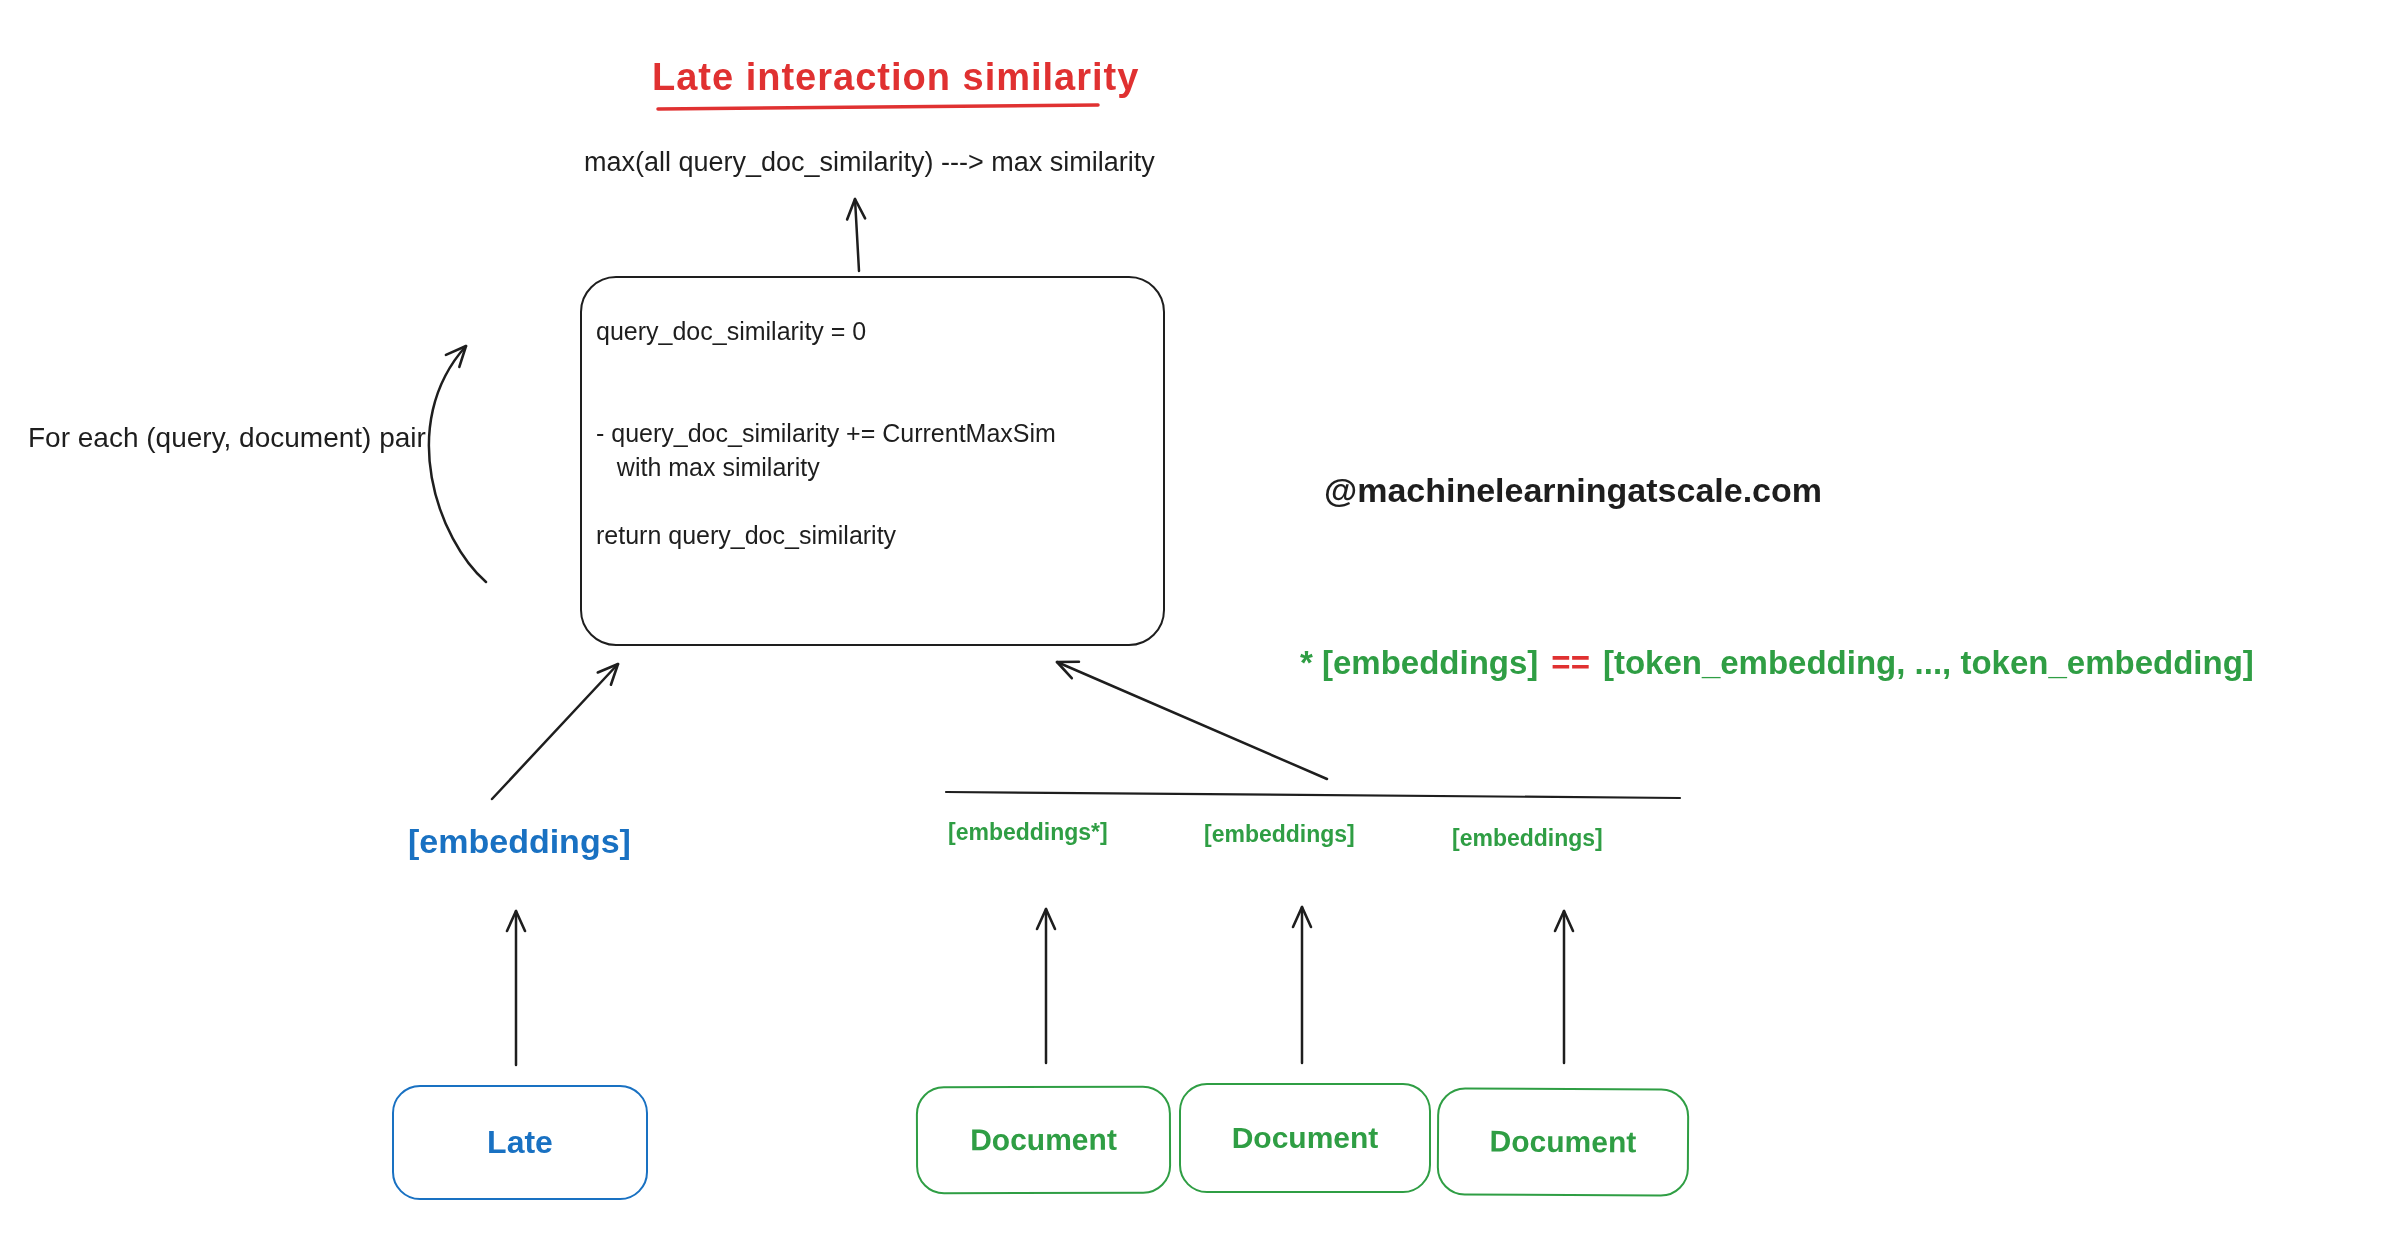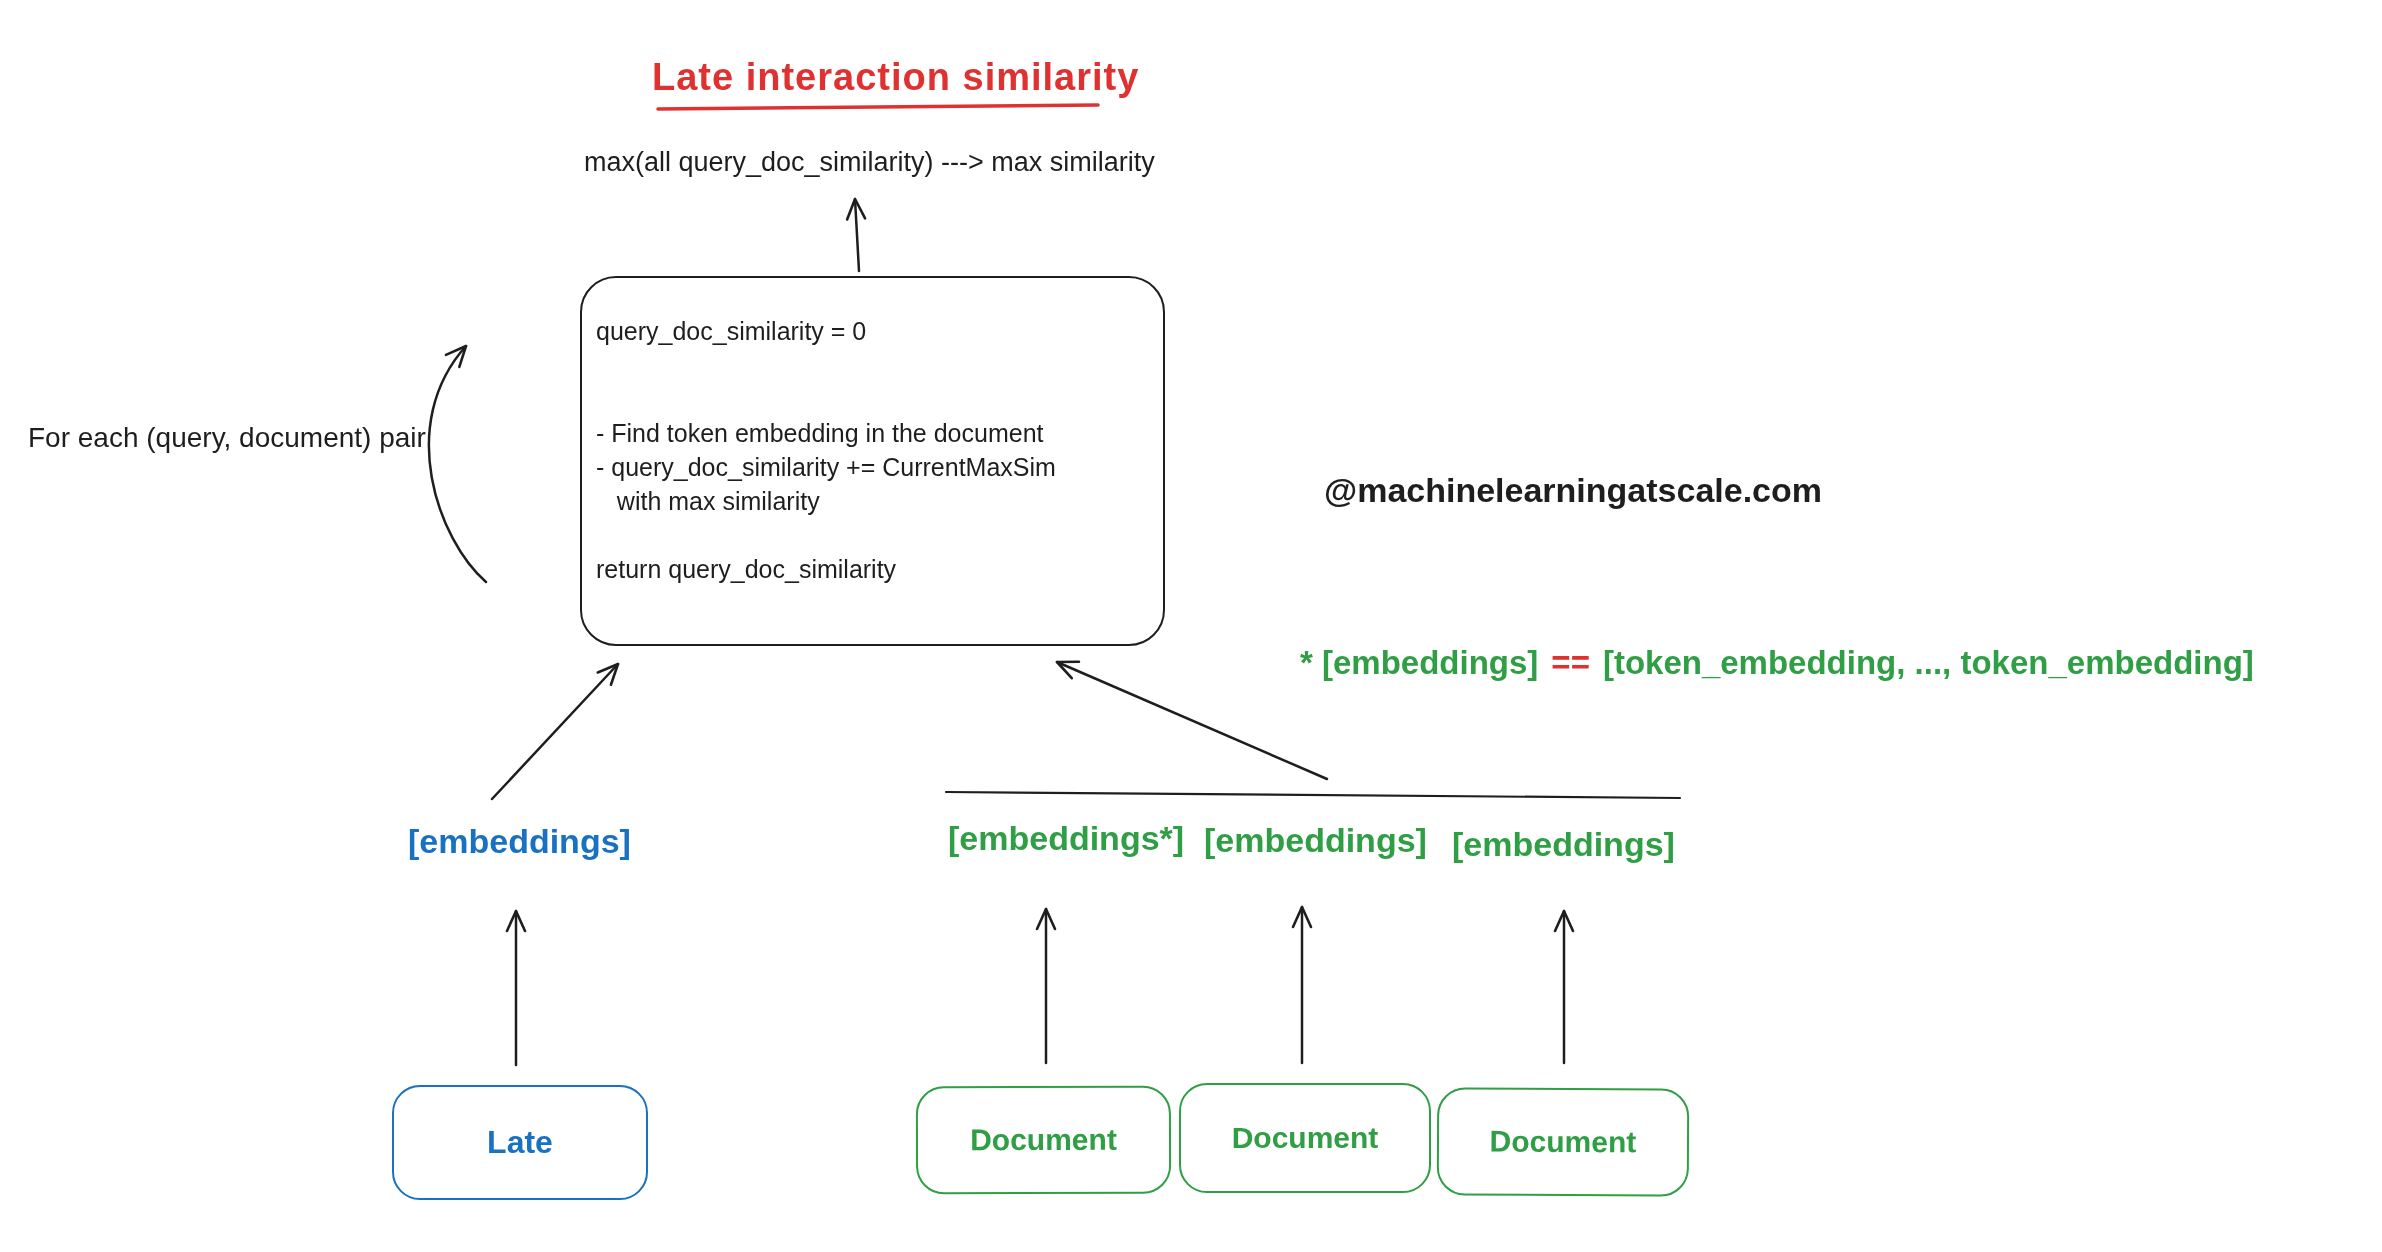--- a/index.html
+++ b/index.html
@@ -25,21 +25,21 @@
 
   .credits{left:1324px; top:348px; line-height:57px; font-size:34px; font-weight:bold;}
 
   .loop-label{left:28px; top:422px; font-size:28px;}
 
   .legend{left:1300px; top:644px; font-size:33px; font-weight:bold; display:flex; gap:13px;}
   .legend .green{color:var(--green);}
   .legend .red{color:var(--red);}
 
   .q-emb{left:408px; top:822px; font-size:34px; font-weight:bold; color:var(--blue);}
-  .d-emb{font-size:34px; font-weight:bold; color:var(--green);}
+  .d-emb{font-size:23px; font-weight:bold; color:var(--green);}
   .d-emb-0{left:948px; top:819px;}
   .d-emb-1{left:1204px; top:821px;}
   .d-emb-2{left:1452px; top:825px;}
 
   .node{
     position:absolute; box-sizing:border-box; border-radius:28px;
     display:flex; align-items:center; justify-content:center;
     font-weight:bold; background:var(--bg);
   }
   .query-box{left:392px; top:1085px; width:256px; height:115px; border:2.5px solid var(--blue);
@@ -81,21 +81,20 @@
   </svg>
 
   <div class="abs title">Late interaction similarity</div>
 
   <div class="abs subtitle">max(all query_doc_similarity) ---&gt; max similarity</div>
 
   <div class="algo-box">
     <div class="algo-line">query_doc_similarity = 0</div>
     <div class="algo-line"></div>
     <div class="algo-line"></div>
-    <div class="algo-line">- Find token embedding in the document</div>
     <div class="algo-line">- query_doc_similarity += CurrentMaxSim</div>
     <div class="algo-line">   with max similarity</div>
     <div class="algo-line"></div>
     <div class="algo-line">return query_doc_similarity</div>
   </div>
 
   <div class="abs credits">
     <div>@machinelearningatscale.com</div>
   </div>
 

